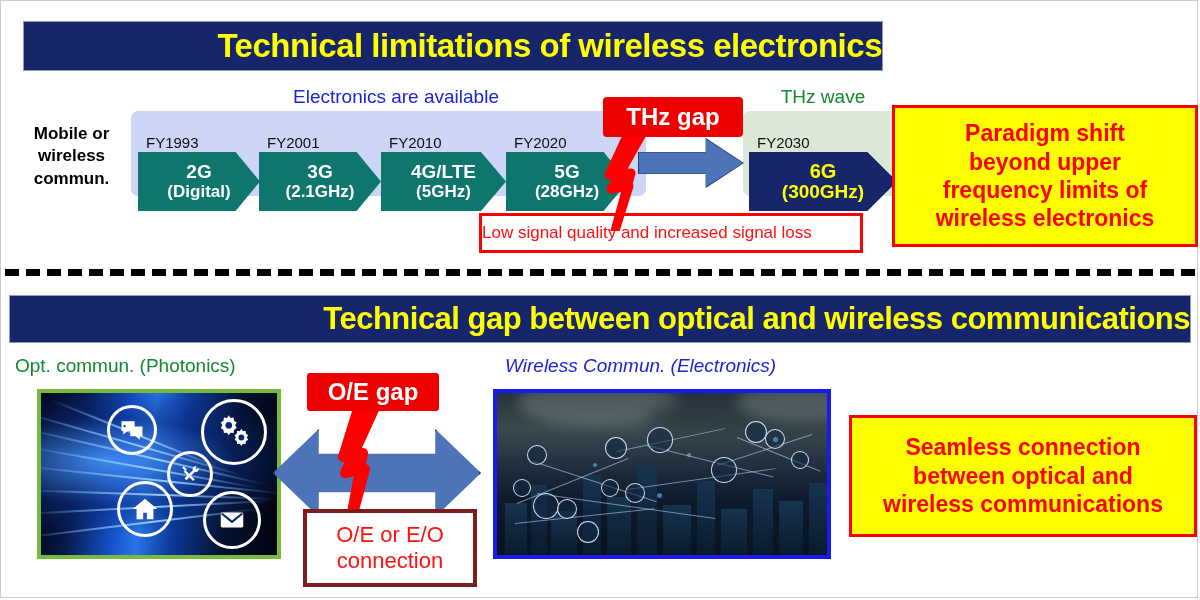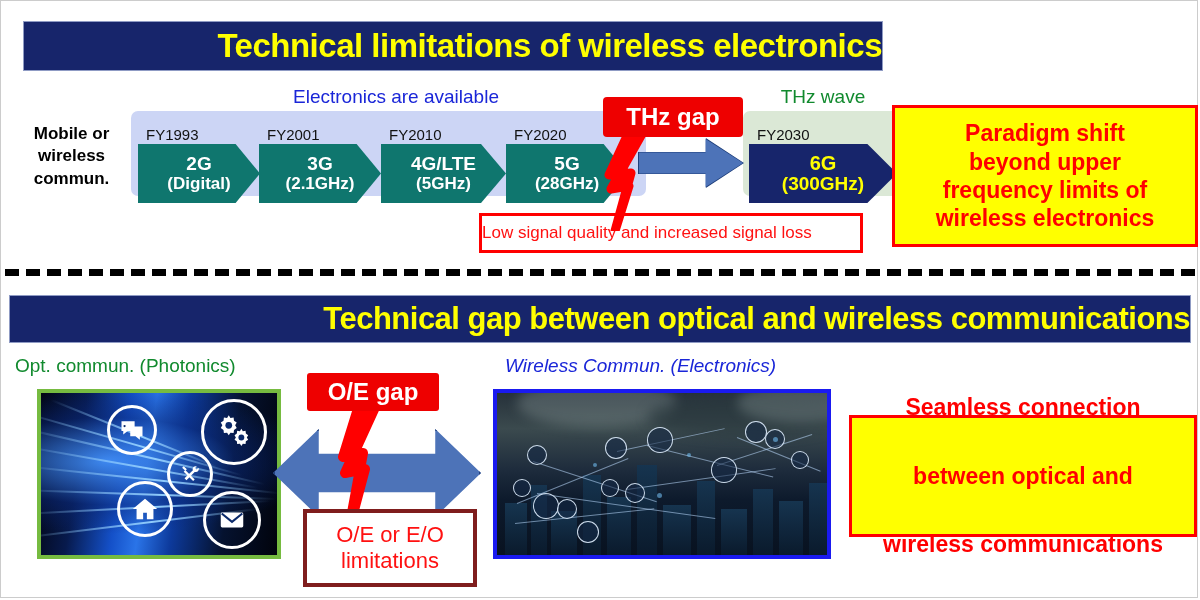--- a/index.html
+++ b/index.html
@@ -53,21 +53,21 @@
   }
   #electronics-label{
     position:absolute;left:195px;top:85px;width:400px;text-align:center;
     font-size:19px;color:#1a26d8;font-weight:500;
   }
   #thzwave-label{
     position:absolute;left:742px;top:85px;width:160px;text-align:center;
     font-size:19px;color:#118a2e;font-weight:500;
   }
 
-  .gen-step{position:absolute;top:124px;}
+  .gen-step{position:absolute;top:132px;}
   .gen-year{
     font-size:15px;color:#111;text-align:left;
     padding-left:8px;height:19px;line-height:19px;font-weight:500;
   }
   .chev{
     position:relative;height:57px;
     display:flex;flex-direction:column;align-items:center;justify-content:center;
     clip-path:polygon(0 0, 80% 0, 100% 50%, 80% 100%, 0 100%);
     color:#ffffff;line-height:1.07;
     border:1px solid transparent;
@@ -163,21 +163,21 @@
   #oe-conv-box{
     position:absolute;left:302px;top:508px;width:166px;height:70px;
     background:#ffffff;border:4px solid #7f1d1d;z-index:7;
     display:flex;flex-direction:column;align-items:center;justify-content:center;
   }
   #oe-conv-box .cline{color:#ff1111;font-size:22px;line-height:1.2;text-align:center;white-space:nowrap;}
 
   #seamless-box{
     position:absolute;left:848px;top:414px;width:342px;height:116px;
     background:#ffff00;border:3px solid #ff0000;
-    display:flex;flex-direction:column;align-items:center;justify-content:center;gap:40px;
+    display:flex;flex-direction:column;align-items:center;justify-content:center;
   }
   #seamless-box .sline{
     color:#ff0000;font-size:23px;font-weight:bold;line-height:1.24;
     text-align:center;white-space:nowrap;
   }
 
   
   .fiber{position:absolute;inset:0;background:
      radial-gradient(ellipse 120% 60% at 28% 42%, rgba(70,150,255,.85) 0%, rgba(10,40,120,.5) 45%, rgba(0,4,20,0) 75%),
      linear-gradient(98deg, #02030d 0%, #071a4d 18%, #1450c8 35%, #2a74e8 45%, #0d3a9c 58%, #05122f 78%, #01030c 100%);}
@@ -381,21 +381,21 @@
   <svg id="bolt-2" viewBox="0 0 70 130">
     <polygon points="30,0 12,58 32,54 18,130 34,70 14,74 46,4" fill="#ff0000" stroke="#ff0000" stroke-width="10" stroke-linejoin="round"></polygon>
   </svg>
 
   <div id="oe-gap-badge">
     <span>O/E gap</span>
   </div>
 
   <div id="oe-conv-box">
     <span class="cline">O/E or E/O</span>
-    <span class="cline">limitations</span>
+    <span class="cline">connection</span>
   </div>
 
   <div id="seamless-box">
     <span class="sline">Seamless connection</span>
     <span class="sline">between optical and</span>
     <span class="sline">wireless communications</span>
   </div>
 
 </div>
 

